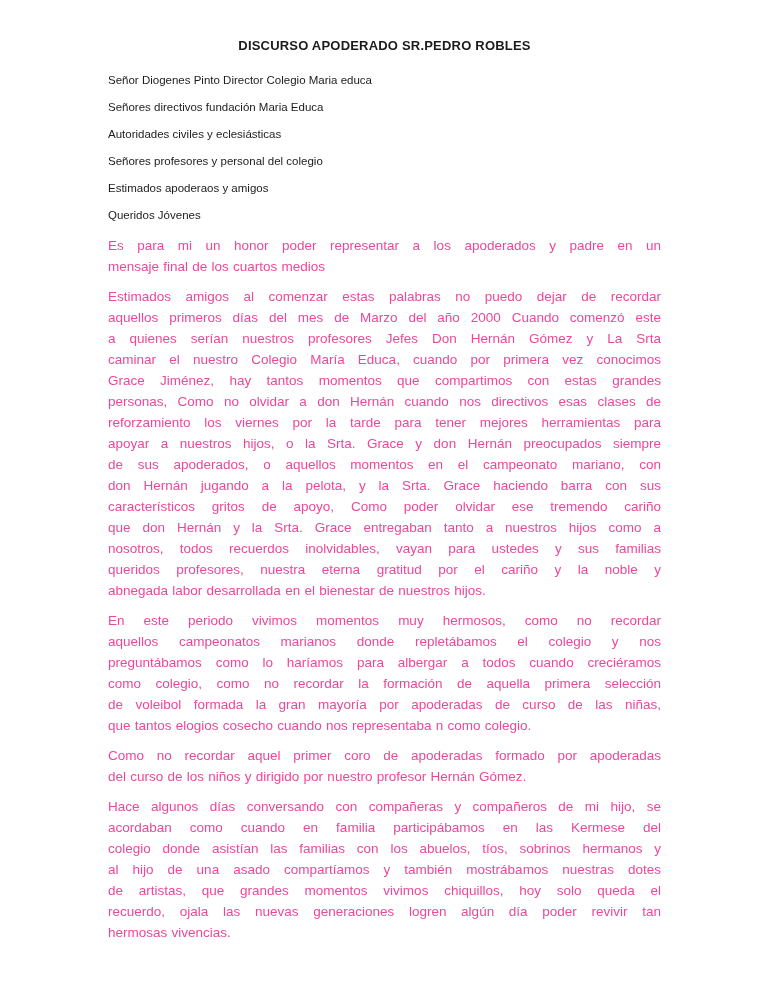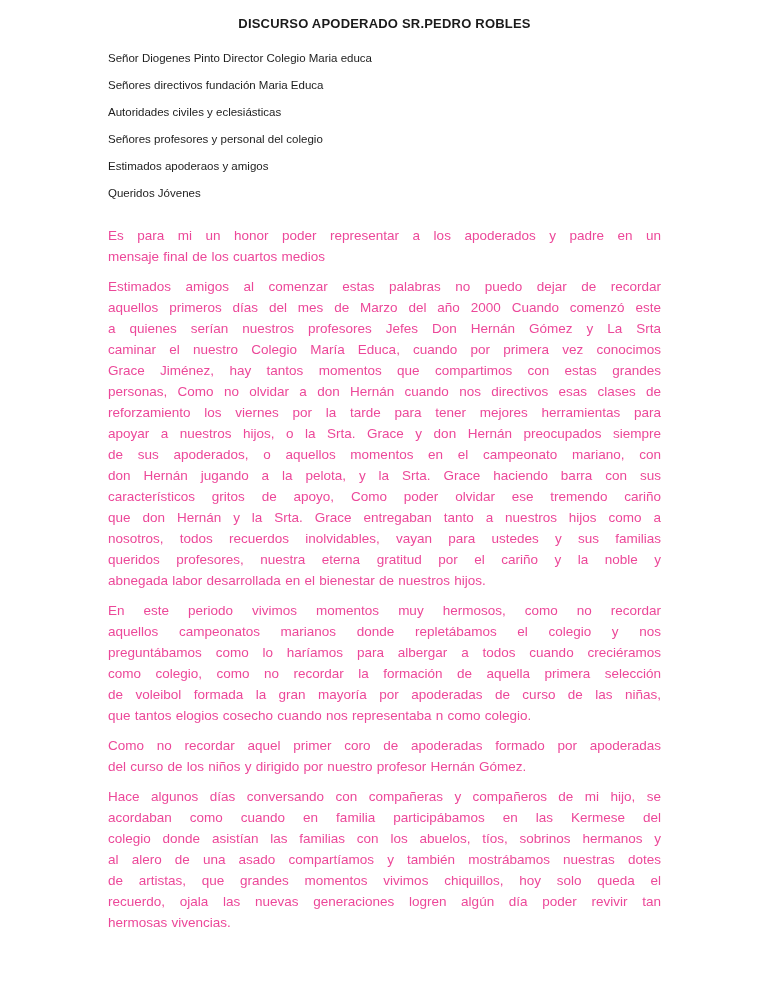--- a/index.html
+++ b/index.html
@@ -7,33 +7,33 @@
     width: 768px;
     background: #ffffff;
     font-family: "Liberation Sans", "DejaVu Sans", sans-serif;
   }
   .page {
     position: relative;
     width: 768px;
     height: 960px;
     background: #ffffff;
     color: #1d1d1d;
-    padding: 16px 107px 0 108px;
+    padding: 38px 107px 0 108px;
     overflow: hidden;
   }
   .doc-title {
     font-size: 13px;
     font-weight: 600;
     line-height: 16px;
     text-align: center;
     letter-spacing: 0.2px;
     color: #1b1b1b;
     margin-bottom: 13px;
   }
-  .salutations { margin-bottom: 18px; }
+  .salutations { margin-bottom: 6px; }
   .salutation {
     font-size: 11.5px;
     line-height: 27px;
     color: #1c1c1c;
     white-space: nowrap;
   }
   .body-text { font-size: 13.5px; color: #ec4899; }
   .paragraph { margin-bottom: 9px; }
   .pline {
     line-height: 21px;
@@ -91,19 +91,19 @@
         <div class="pline last">que tantos elogios cosecho cuando nos representaba n como colegio.</div>
       </div>
       <div class="paragraph">
         <div class="pline">Como no recordar aquel primer coro de apoderadas formado por apoderadas</div>
         <div class="pline last">del curso de los niños y dirigido por nuestro profesor Hernán Gómez.</div>
       </div>
       <div class="paragraph">
         <div class="pline">Hace algunos días conversando con compañeras y compañeros de mi hijo, se</div>
         <div class="pline">acordaban como cuando en familia participábamos en las Kermese del</div>
         <div class="pline">colegio donde asistían las familias con los abuelos, tíos, sobrinos hermanos y</div>
-        <div class="pline">al alero de una asado compartíamos y también mostrábamos nuestras dotes</div>
+        <div class="pline">al hijo de una asado compartíamos y también mostrábamos nuestras dotes</div>
         <div class="pline">de artistas, que grandes momentos vivimos chiquillos, hoy solo queda el</div>
         <div class="pline">recuerdo, ojala las nuevas generaciones logren algún día poder revivir tan</div>
         <div class="pline last">hermosas vivencias.</div>
       </div>
     </div>
 </div>
 
 </body></html>

